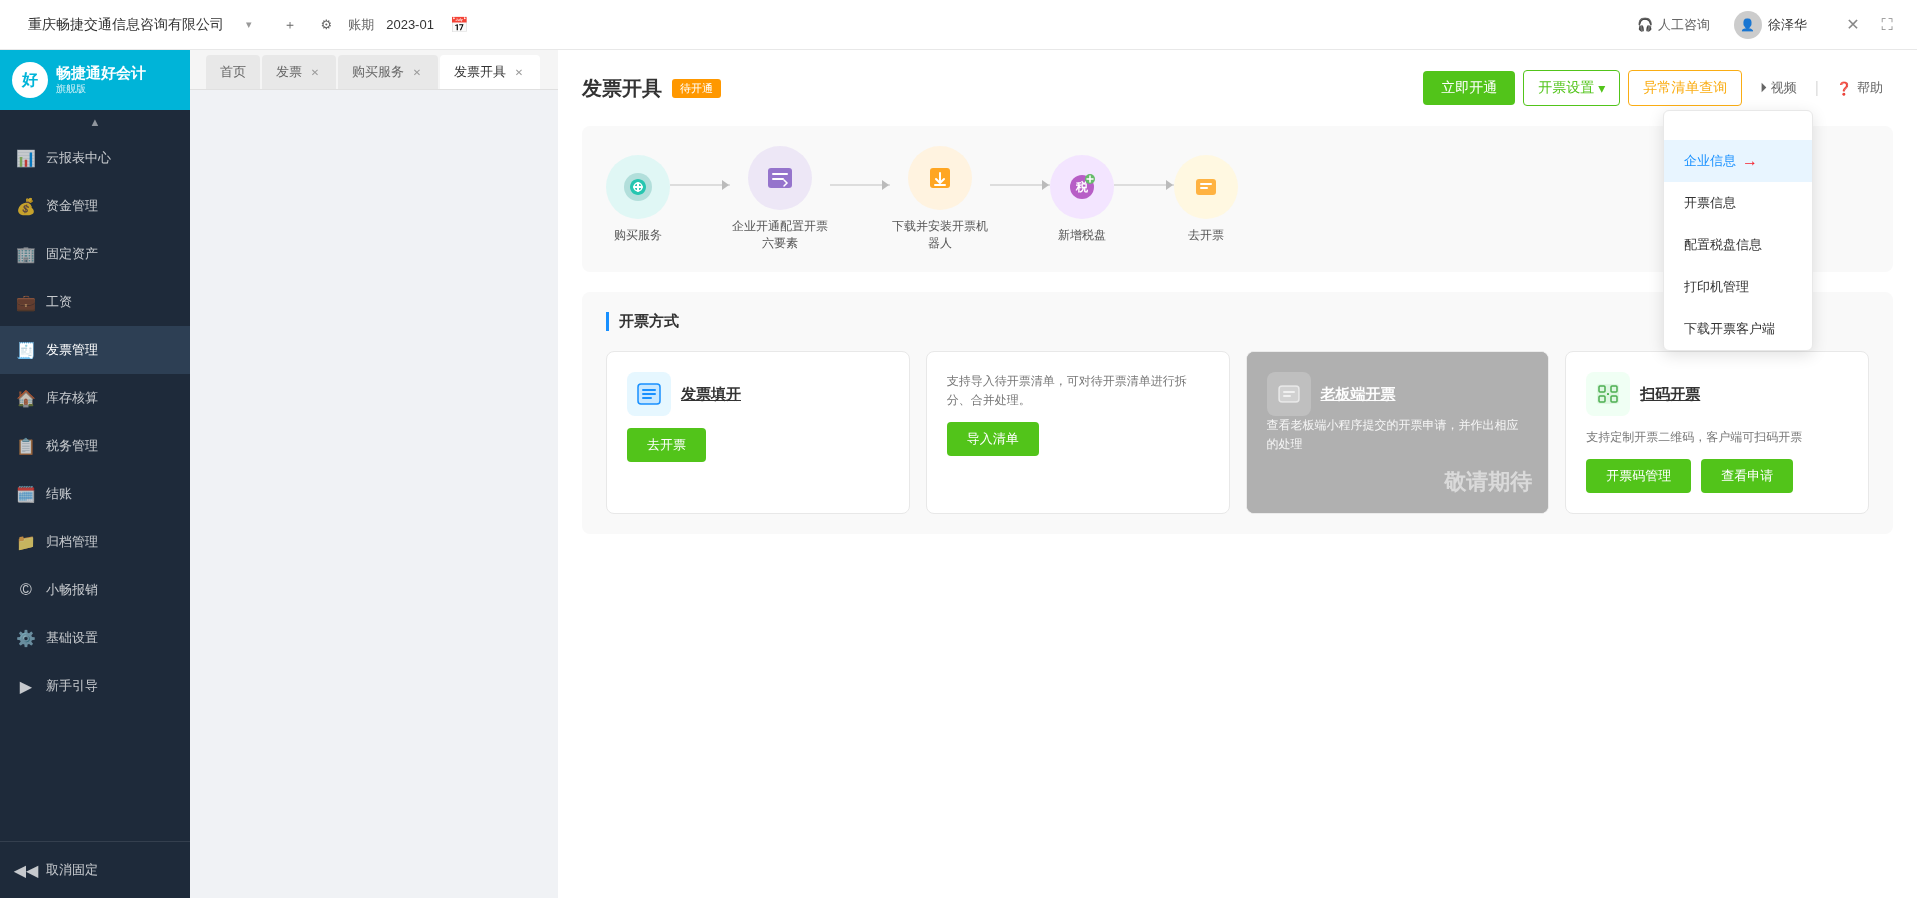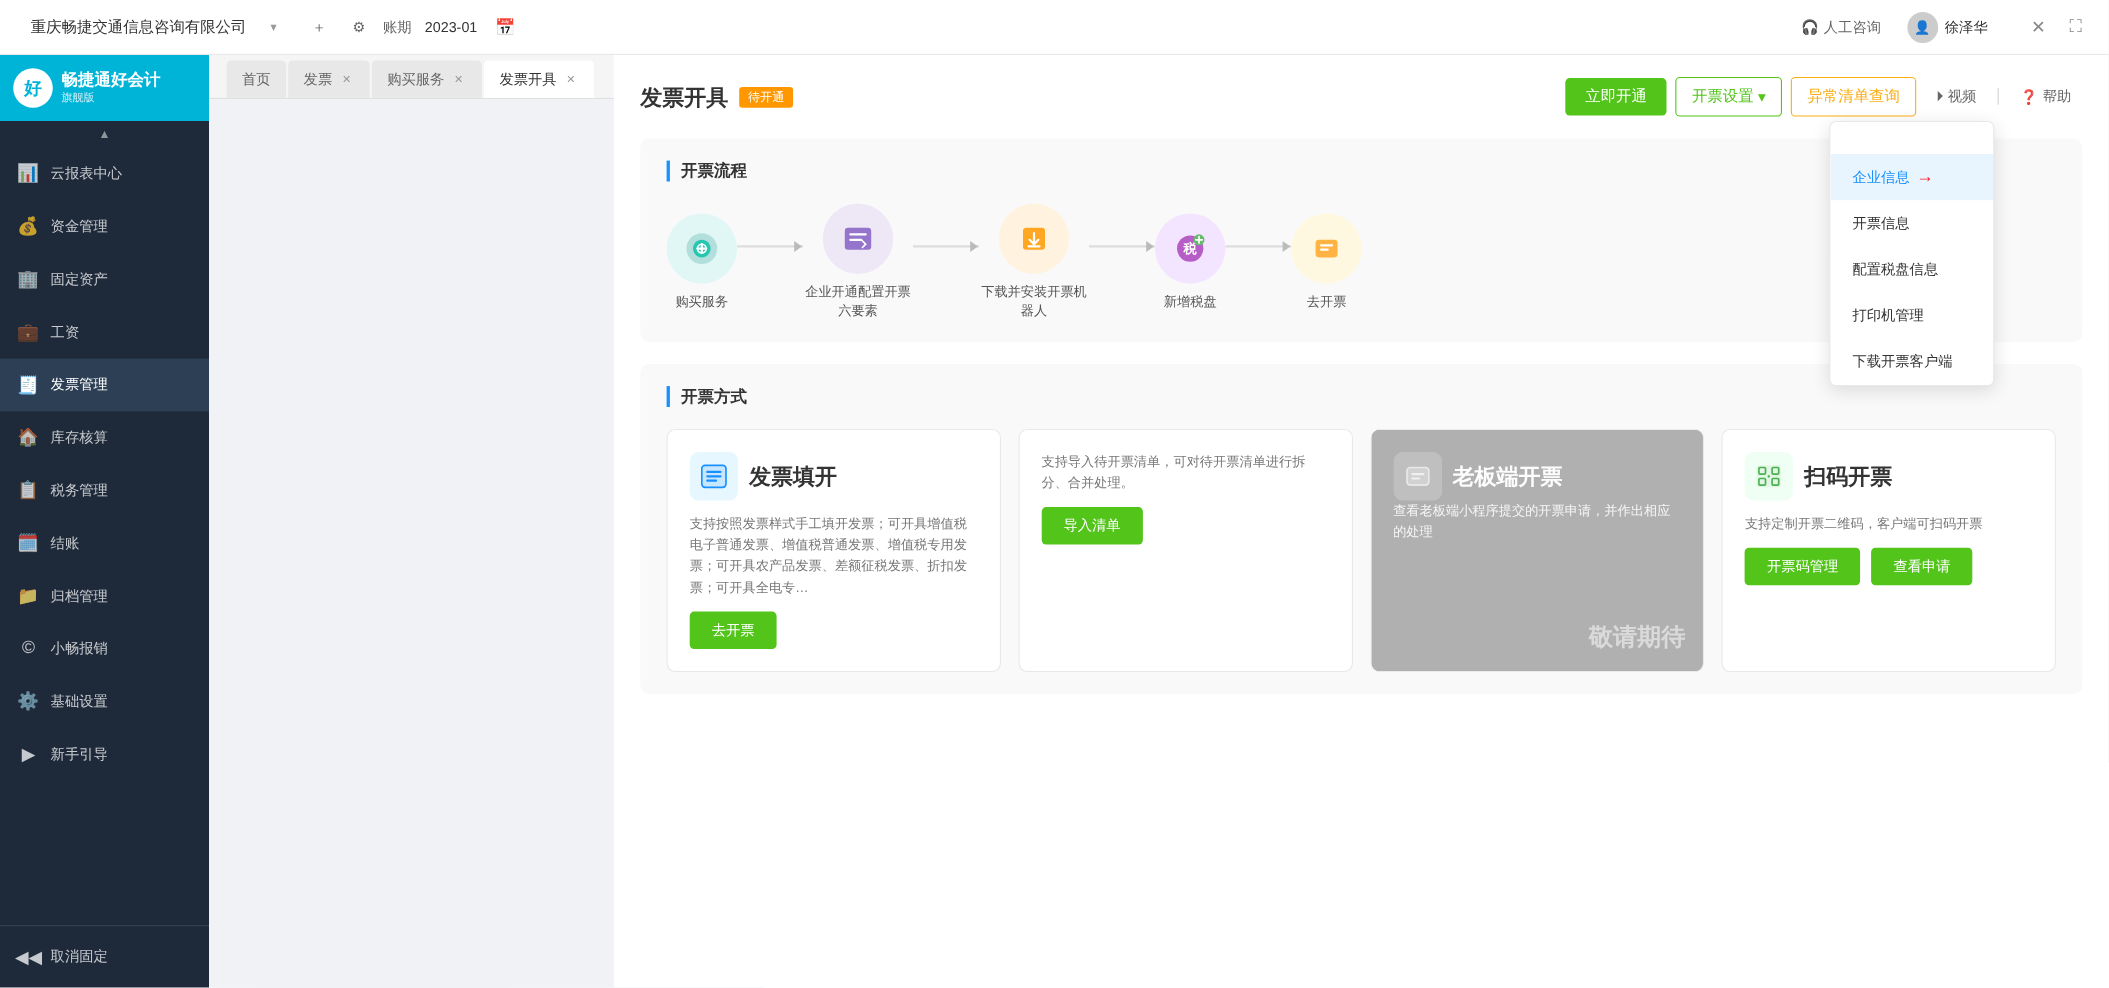--- a/index.html
+++ b/index.html
@@ -66,21 +66,21 @@
 
     
     .methods-grid { display: grid; grid-template-columns: repeat(4, 1fr); gap: 16px; }
     .method-card { background: #fff; border: 1px solid #e8e8e8; border-radius: 8px; padding: 20px; display: flex; flex-direction: column; gap: 12px; }
     .method-card.disabled { background: #f5f5f5; opacity: 0.8; }
     .method-header { display: flex; align-items: center; gap: 10px; }
     .method-icon { width: 44px; height: 44px; border-radius: 8px; display: flex; align-items: center; justify-content: center; font-size: 22px; }
     .method-icon-blue { background: #e6f7ff; }
     .method-icon-cyan { background: #e0f7fa; }
     .method-icon-green { background: #f0fff4; }
-    .method-title { font-size: 20px; font-weight: bold; color: #333; }
+    .method-title { font-size: 15px; font-weight: bold; color: #333; text-decoration: underline; }
     .method-desc { font-size: 12px; color: #777; line-height: 1.6; }
     .method-btn { background: #52c41a; color: #fff; border: none; padding: 8px 20px; border-radius: 4px; cursor: pointer; font-size: 13px; align-self: flex-start; }
 
     
     .company-selector { display: flex; align-items: center; gap: 22px; padding: 0 12px; cursor: pointer; color: #333; font-size: 14px; }
     .company-selector .chevron { color: #999; font-size: 11px; }
     .top-actions { display: flex; align-items: center; gap: 8px; padding: 0 12px; }
     .top-icon-btn { display: flex; align-items: center; gap: 4px; color: #666; cursor: pointer; font-size: 13px; padding: 4px 8px; border-radius: 4px; }
     .period-label { color: #666; font-size: 13px; }
     .top-right { margin-left: auto; display: flex; align-items: center; gap: 16px; }
@@ -257,21 +257,20 @@
                 <span>打印机管理</span>
               </div>
               <div class="dropdown-item">
                 <span>下载开票客户端</span>
               </div>
             </div>
           </div>
         </div>
 
         <div class="section">
-          <div class="section-title">开票流程</div>
           <div class="flow-steps">
 
             <div class="flow-step">
               <div class="step-icon step-icon-teal" style="background:#e0f7f5;">
                 <svg width="36" height="36" viewBox="0 0 36 36" fill="none">
                   <circle cx="18" cy="18" r="14" fill="#b2dfdb"></circle>
                   <path d="M18 10c-4.4 0-8 3.6-8 8s3.6 8 8 8 8-3.6 8-8-3.6-8-8-8z" fill="#26c6b0"></path>
                   <path d="M18 14v8M14 18h8" stroke="#fff" stroke-width="2" stroke-linecap="round"></path>
                   <circle cx="18" cy="18" r="4" fill="none" stroke="#fff" stroke-width="1.5"></circle>
                 </svg>
@@ -345,21 +344,20 @@
                   <svg width="28" height="28" viewBox="0 0 28 28" fill="none">
                     <rect x="3" y="4" width="22" height="20" rx="3" fill="#1890ff" opacity="0.15"></rect>
                     <rect x="3" y="4" width="22" height="20" rx="3" stroke="#1890ff" stroke-width="1.5" fill="none"></rect>
                     <rect x="7" y="9" width="14" height="2" rx="1" fill="#1890ff"></rect>
                     <rect x="7" y="13" width="14" height="2" rx="1" fill="#1890ff"></rect>
                     <rect x="7" y="17" width="10" height="2" rx="1" fill="#1890ff"></rect>
                   </svg>
                 </div>
                 <span class="method-title">发票填开</span>
               </div>
-              <div class="method-desc">支持按照发票样式手工填开发票；可开具增值税电子普通发票、增值税普通发票、增值税专用发票；可开具农产品发票、差额征税发票、折扣发票；可开具全电专…</div>
               <button class="method-btn">去开票</button>
             </div>
 
             <div class="method-card">
               <div class="method-desc">支持导入待开票清单，可对待开票清单进行拆分、合并处理。</div>
               <button class="method-btn">导入清单</button>
             </div>
 
             <div class="method-card disabled" style="position:relative;background:#9e9e9e;overflow:hidden;">
               <div style="position:absolute;inset:0;background:#9e9e9e;"></div>

